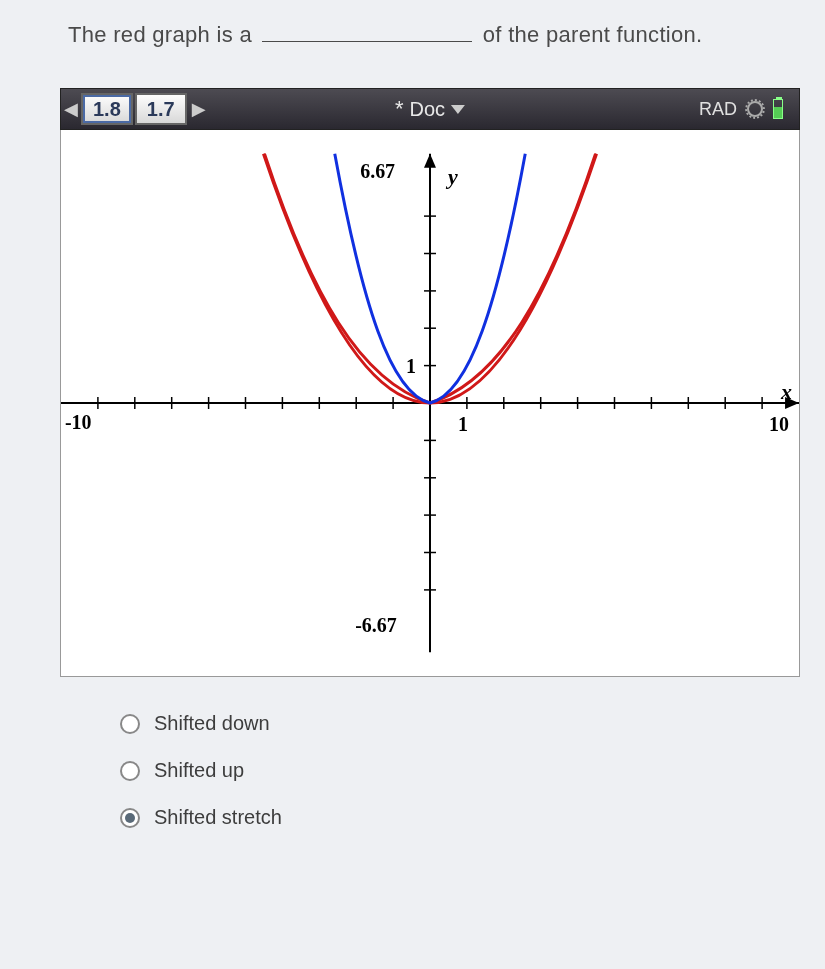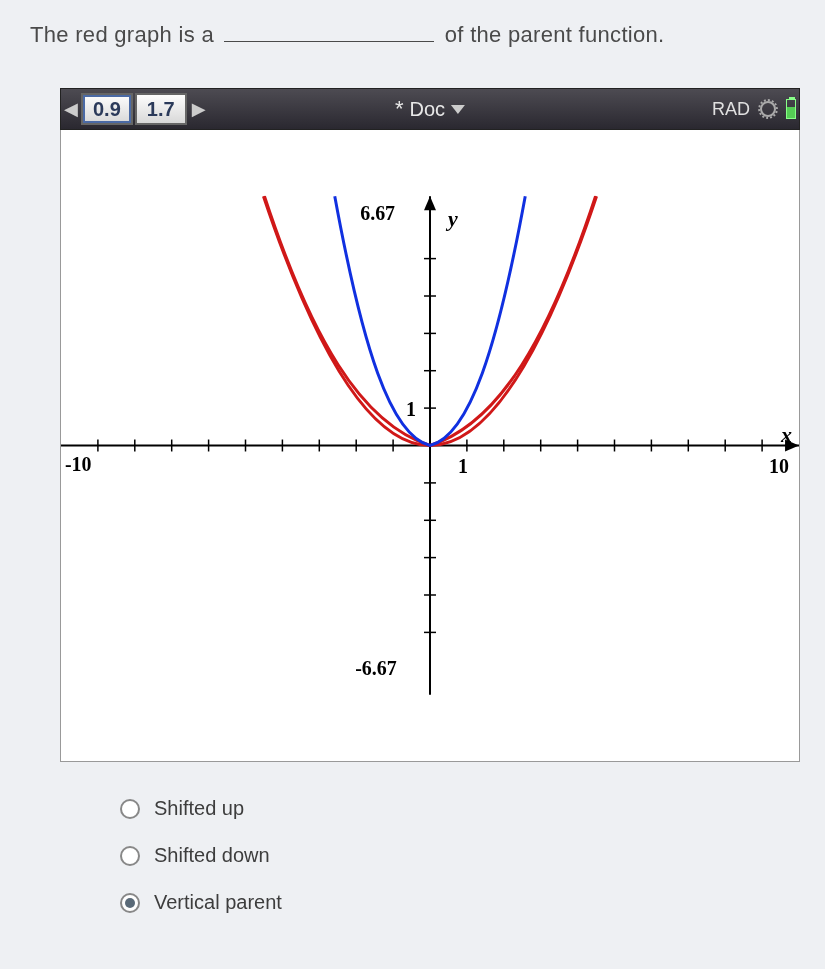--- a/index.html
+++ b/index.html
@@ -14,20 +14,21 @@
     .page {
       padding: 20px 30px;
       background: #eef0f3;
       min-height: 100%;
     }
     .question {
       font-size: 22px;
       color: #4a4a4a;
       margin-bottom: 40px;
       letter-spacing: 0.3px;
+      margin-left: 38px;
     }
     .blank {
       display: inline-block;
       border-bottom: 1.5px solid #4a4a4a;
       width: 210px;
       margin: 0 4px;
       height: 1em;
       vertical-align: baseline;
     }
     .calc-wrap {
@@ -83,21 +84,21 @@
       border-left: 7px solid transparent;
       border-right: 7px solid transparent;
       border-top: 9px solid #ccc;
     }
     .asterisk { font-size: 22px; }
     .bar-right {
       margin-left: auto;
       display: flex;
       align-items: center;
       gap: 10px;
-      padding-right: 3px;
+      padding-right: 16px;
       font-size: 18px;
       color: #e0e0e0;
     }
     .gear-icon {
       width: 16px; height: 16px;
       border: 2px solid #aaa;
       border-radius: 50%;
       position: relative;
     }
     .gear-icon::before {
@@ -112,21 +113,21 @@
       background: linear-gradient(to top,#5c5 60%, transparent 60%);
       position: relative;
     }
     .battery-icon::before{
       content:'';position:absolute;top:-3px;left:2px;width:6px;height:2px;background:#8f8;
     }
     .graph-area {
       background: #fff;
       border: 1px solid #999;
       border-top: none;
-      height: 632px;
+      height: 547px;
       position: relative;
       overflow: hidden;
     }
     svg.graph { width: 100%; height: 100%; display: block; }
     .axis { stroke: #000; stroke-width: 2; }
     .tick { stroke: #000; stroke-width: 1.5; }
     .axis-lbl { font: bold 20px Georgia, serif; fill:#000; }
     .axis-sym { font: italic bold 22px Georgia, serif; fill:#000; }
     .curve-b { stroke: #1030e0; stroke-width: 3; fill: none; }
     .curve-r { stroke: #d01818; stroke-width: 3; fill: none; }
@@ -166,21 +167,21 @@
 
 <div class="page">
 
   <div class="question">
     <span>The red graph is a </span><span class="blank"></span><span> of the parent function.</span>
   </div>
 
   <div class="calc-wrap">
     <div class="calc-bar">
       <div class="tab-arrow">◀</div>
-      <div class="tab active">0.9</div>
+      <div class="tab active">1.8</div>
       <div class="tab">1.7</div>
       <div class="tab-arrow">▶</div>
 
       <div class="doc-center">
         <span class="asterisk">*</span>
         <span>Doc</span>
         <span class="tri"></span>
       </div>
 
       <div class="bar-right">
@@ -253,25 +254,25 @@
         <path class="curve-b" d="M 274.5 0
              C 302 150, 330 240, 370 250
              C 410 240, 438 150, 465.5 0"></path>
       </svg>
     </div>
   </div>
 
   <div class="options">
     <label class="opt-row">
       <span class="radio"></span>
+      <span>Shifted down</span>
+    </label>
+    <label class="opt-row">
+      <span class="radio"></span>
       <span>Shifted up</span>
     </label>
     <label class="opt-row">
-      <span class="radio"></span>
-      <span>Shifted down</span>
-    </label>
-    <label class="opt-row">
       <span class="radio sel"></span>
-      <span>Vertical parent</span>
+      <span>Shifted stretch</span>
     </label>
   </div>
 
 </div>
 
 </body></html>

